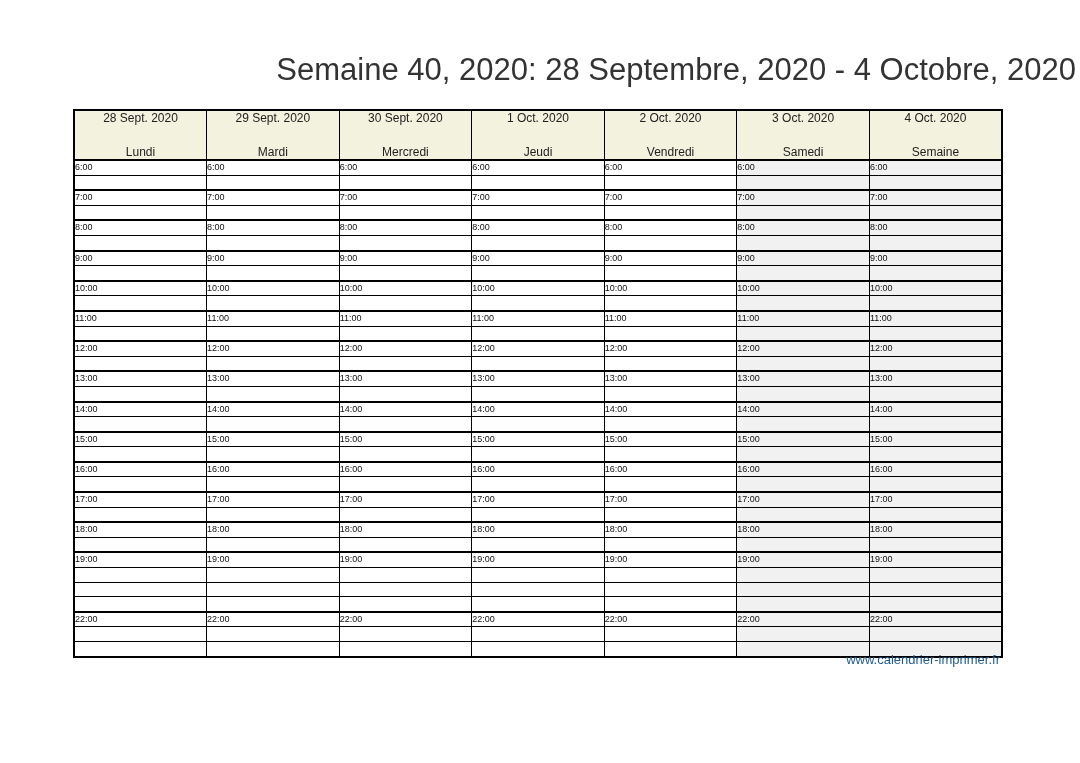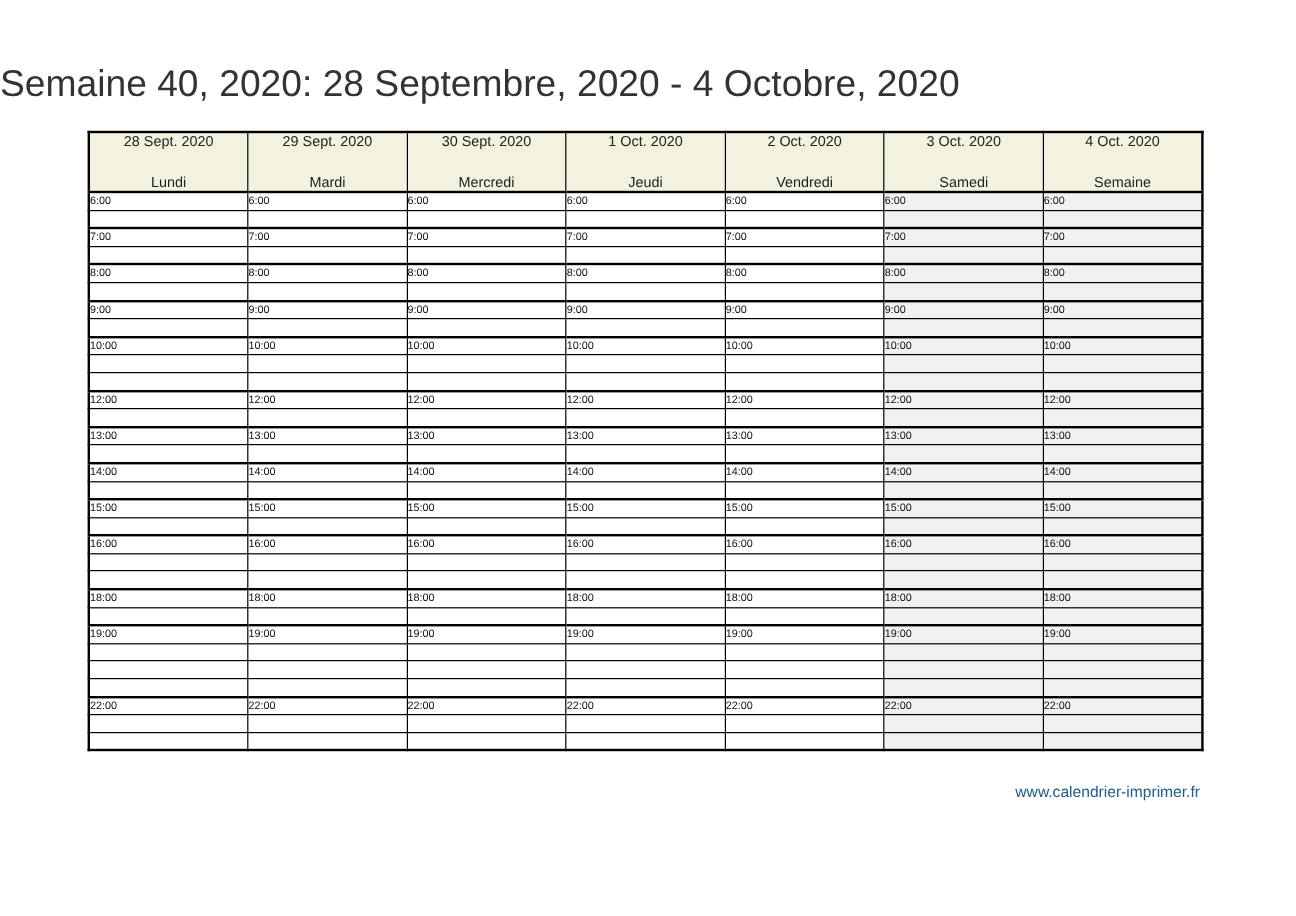--- a/index.html
+++ b/index.html
@@ -1,17 +1,17 @@
 <!DOCTYPE html>
 <html><head>
 <meta charset="utf-8">
 <style>
   html, body { margin: 0; padding: 0; background: #ffffff; }
   body { width: 1080px; height: 763px; position: relative; overflow: hidden; font-family: "Liberation Sans", "DejaVu Sans", sans-serif; }
-  .title { position: absolute; left: 0; top: 52px; width: 1076px; text-align: left; font-size: 31px; color: #333333; letter-spacing: 0px; }
+  .title { position: absolute; left: 0; top: 52px; width: 1076px; text-align: right; font-size: 31px; color: #333333; letter-spacing: 0px; }
   table.cal { position: absolute; left: 73px; top: 109px; width: 930px; border-collapse: collapse; table-layout: fixed; }
   table.cal td, table.cal th { border: 1px solid #000; padding: 0; }
   table.cal { border: 2px solid #000; }
   th.dayhead { background: #f3f2de; font-weight: normal; font-size: 12px; color: #222; height: 44px; border-left: 2px solid #000; border-right: 2px solid #000; border-bottom: 2px solid #000; }
   th.dayhead .d { display: block; margin-bottom: 4px; }
   th.dayhead .n { display: block; margin-top: 20px; }
   td.slot { height: 13.6px; font-size: 9px; color: #111; line-height: 13px; padding-left: 1px; border-left: 2px solid #000; border-right: 2px solid #000; vertical-align: top; }
   tr.hour td.slot { border-top: 2px solid #000; }
   td.wk { background: #f1f1f1; }
   .footer { position: absolute; right: 80px; top: 652px; font-size: 13px; color: #1f5b8f; }
@@ -138,20 +138,29 @@
       </tr>
       <tr class="half">
         <td class="slot"></td>
         <td class="slot"></td>
         <td class="slot"></td>
         <td class="slot"></td>
         <td class="slot"></td>
         <td class="slot wk"></td>
         <td class="slot wk"></td>
       </tr>
+      <tr class="hour">
+        <td class="slot">11:00</td>
+        <td class="slot">11:00</td>
+        <td class="slot">11:00</td>
+        <td class="slot">11:00</td>
+        <td class="slot">11:00</td>
+        <td class="slot wk">11:00</td>
+        <td class="slot wk">11:00</td>
+      </tr>
       <tr class="half">
         <td class="slot"></td>
         <td class="slot"></td>
         <td class="slot"></td>
         <td class="slot"></td>
         <td class="slot"></td>
         <td class="slot wk"></td>
         <td class="slot wk"></td>
       </tr>
       <tr class="hour">
@@ -236,20 +245,29 @@
         <td class="slot wk">16:00</td>
       </tr>
       <tr class="half">
         <td class="slot"></td>
         <td class="slot"></td>
         <td class="slot"></td>
         <td class="slot"></td>
         <td class="slot"></td>
         <td class="slot wk"></td>
         <td class="slot wk"></td>
+      </tr>
+      <tr class="hour">
+        <td class="slot">17:00</td>
+        <td class="slot">17:00</td>
+        <td class="slot">17:00</td>
+        <td class="slot">17:00</td>
+        <td class="slot">17:00</td>
+        <td class="slot wk">17:00</td>
+        <td class="slot wk">17:00</td>
       </tr>
       <tr class="half">
         <td class="slot"></td>
         <td class="slot"></td>
         <td class="slot"></td>
         <td class="slot"></td>
         <td class="slot"></td>
         <td class="slot wk"></td>
         <td class="slot wk"></td>
       </tr>

